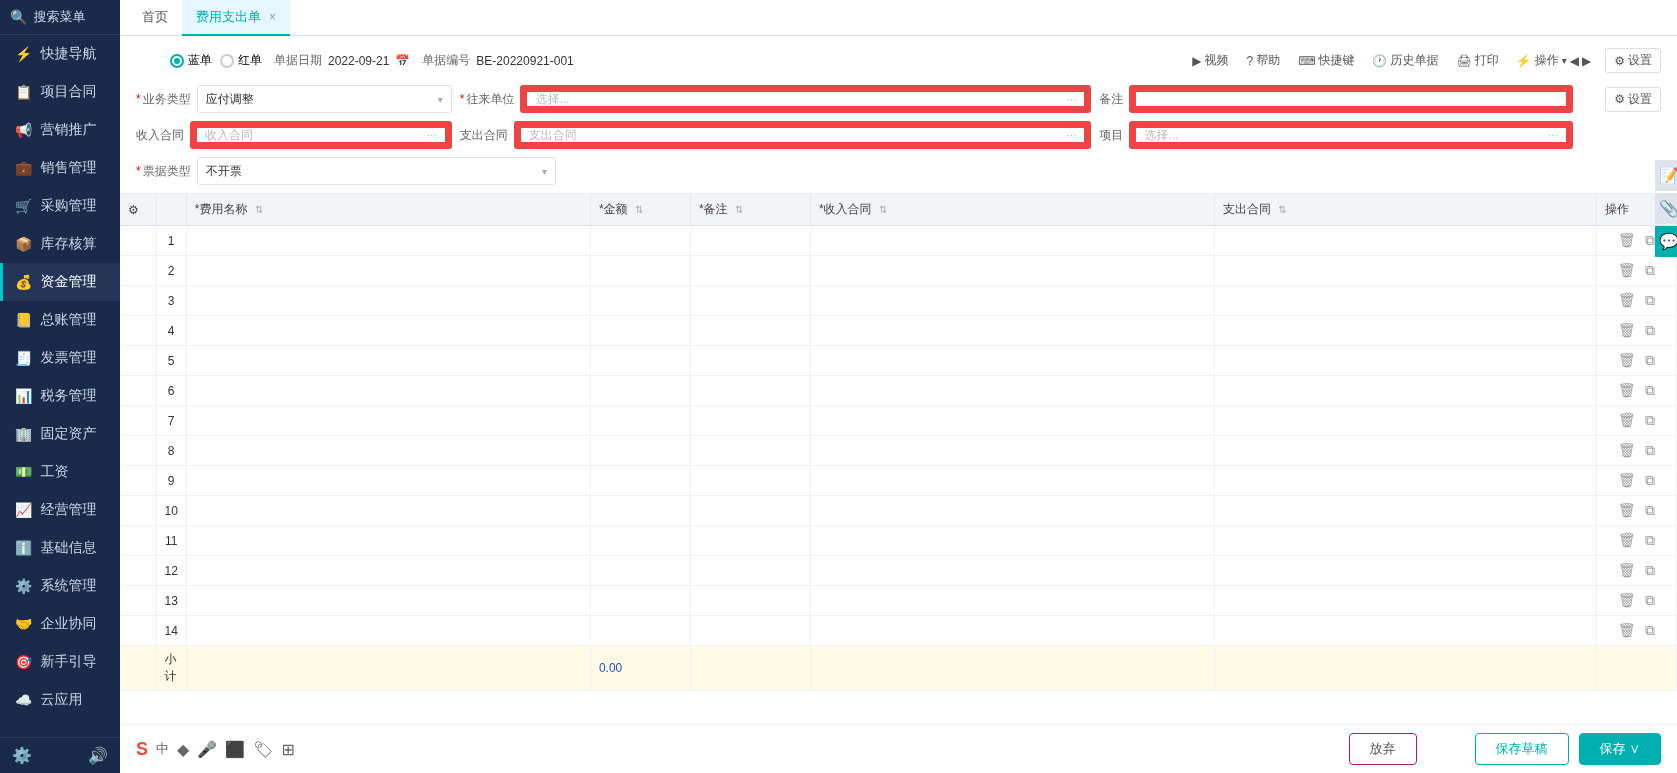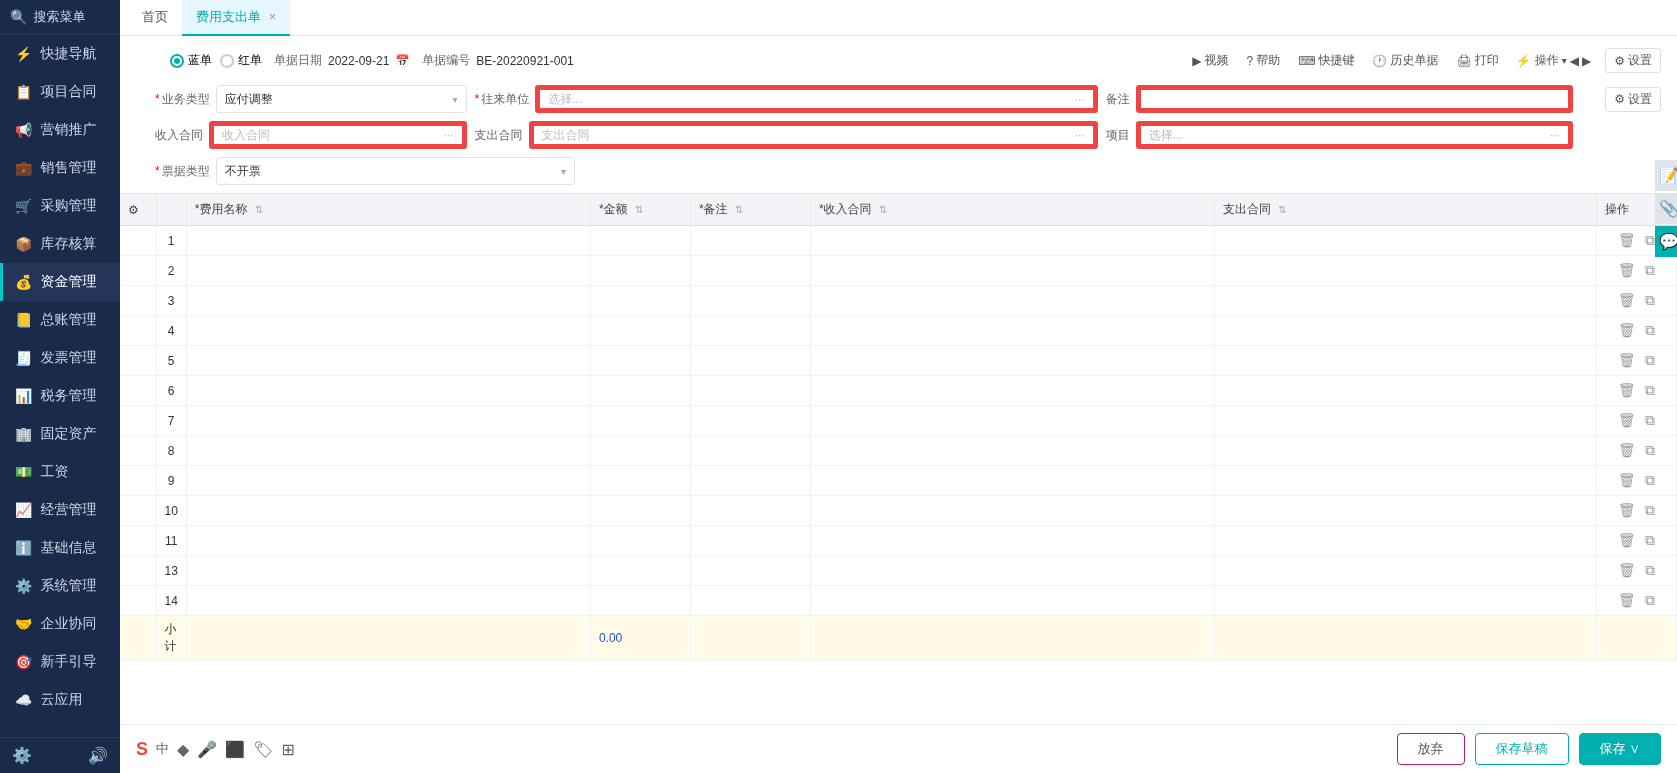--- a/index.html
+++ b/index.html
@@ -125,33 +125,33 @@
     .setting-btn {
       display: flex; align-items: center; gap: 3px;
       cursor: pointer;
       border: 1px solid #ddd;
       padding: 3px 8px;
       border-radius: 3px;
       font-size: 12px;
       color: #555;
     }
 
-    .form-rows { display: flex; flex-direction: column; gap: 8px; margin-left: 19px; }
+    .form-rows { display: flex; flex-direction: column; gap: 8px; }
     .form-row { display: flex; align-items: center; gap: 8px; }
     .form-field {
       display: flex;
       align-items: center;
       gap: 6px;
       flex: 1;
     }
     .form-field-label { color: #666; font-size: 12px; white-space: nowrap; }
     .form-field-label.required::before { content: '*'; color: red; margin-right: 2px; }
     .form-field-input {
       flex: 1;
-      border: 5px solid #ef4444;
+      border: 7px solid #ef4444;
       border-radius: 3px;
       padding: 4px 8px;
       font-size: 12px;
       color: #333;
       height: 28px;
       background: #fff;
       cursor: pointer;
       display: flex;
       align-items: center;
       justify-content: space-between;
@@ -227,21 +227,21 @@
     .footer-icon { font-size: 16px; cursor: pointer; color: #666; }
     .footer-buttons { display: flex; gap: 10px; }
     .btn {
       padding: 6px 20px;
       border-radius: 4px;
       font-size: 13px;
       cursor: pointer;
       border: 1px solid #be185d;
     }
     .btn-default { background: #fff; color: #555; }
-    .btn-save-draft { background: #fff; color: #00b0b0; border-color: #00b0b0; }
+    .btn-save-draft { background: #fff; color: #00b0b0; border-color: #00b0b0; margin-left: 48px; }
     .btn-save { background: #00b0b0; color: #fff; border-color: #00b0b0; }
 
     
     .right-edge {
       position: fixed;
       right: 0;
       top: 160px;
       display: flex;
       flex-direction: column;
       gap: 2px;
@@ -659,20 +659,33 @@
     <td></td>
     <td></td>
     <td></td>
     <td class="ops-col">
       <span class="action-icon" title="删除">🗑</span>
       <span class="action-icon" title="复制">⧉</span>
     </td>
   </tr>
           <tr>
     <td class="gear-col"></td>
+    <td class="row-num">12</td>
+    <td></td>
+    <td></td>
+    <td></td>
+    <td></td>
+    <td></td>
+    <td class="ops-col">
+      <span class="action-icon" title="删除">🗑</span>
+      <span class="action-icon" title="复制">⧉</span>
+    </td>
+  </tr>
+          <tr>
+    <td class="gear-col"></td>
     <td class="row-num">13</td>
     <td></td>
     <td></td>
     <td></td>
     <td></td>
     <td></td>
     <td class="ops-col">
       <span class="action-icon" title="删除">🗑</span>
       <span class="action-icon" title="复制">⧉</span>
     </td>

